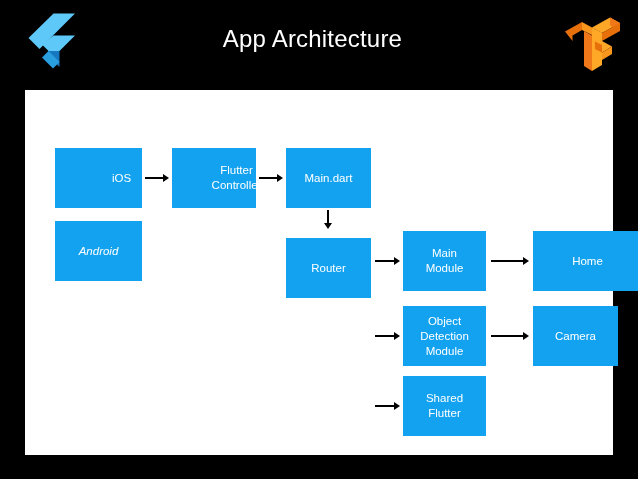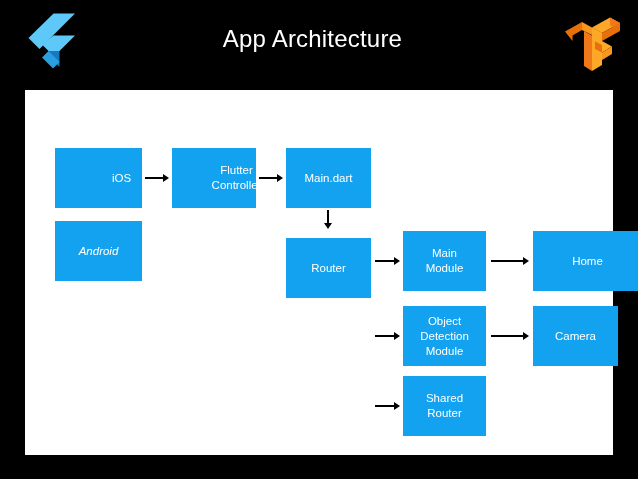--- a/index.html
+++ b/index.html
@@ -160,21 +160,21 @@
 
     <div class="node" style="left:508px; top:141px; width:109px; height:60px;text-align:center;">Home</div>
 
     <div class="node" style="left:378px; top:216px; width:83px; height:60px;">Object
 Detection
 Module</div>
 
     <div class="node" style="left:508px; top:216px; width:85px; height:60px;">Camera</div>
 
     <div class="node" style="left:378px; top:286px; width:83px; height:60px;">Shared
-Router</div>
+Flutter</div>
 
     <div class="arrow-h" style="left:120px; top:82px; width:24px;">
       <div class="shaft"></div>
       <div class="head"></div>
     </div>
 
     <div class="arrow-h" style="left:234px; top:82px; width:24px;">
       <div class="shaft"></div>
       <div class="head"></div>
     </div>

